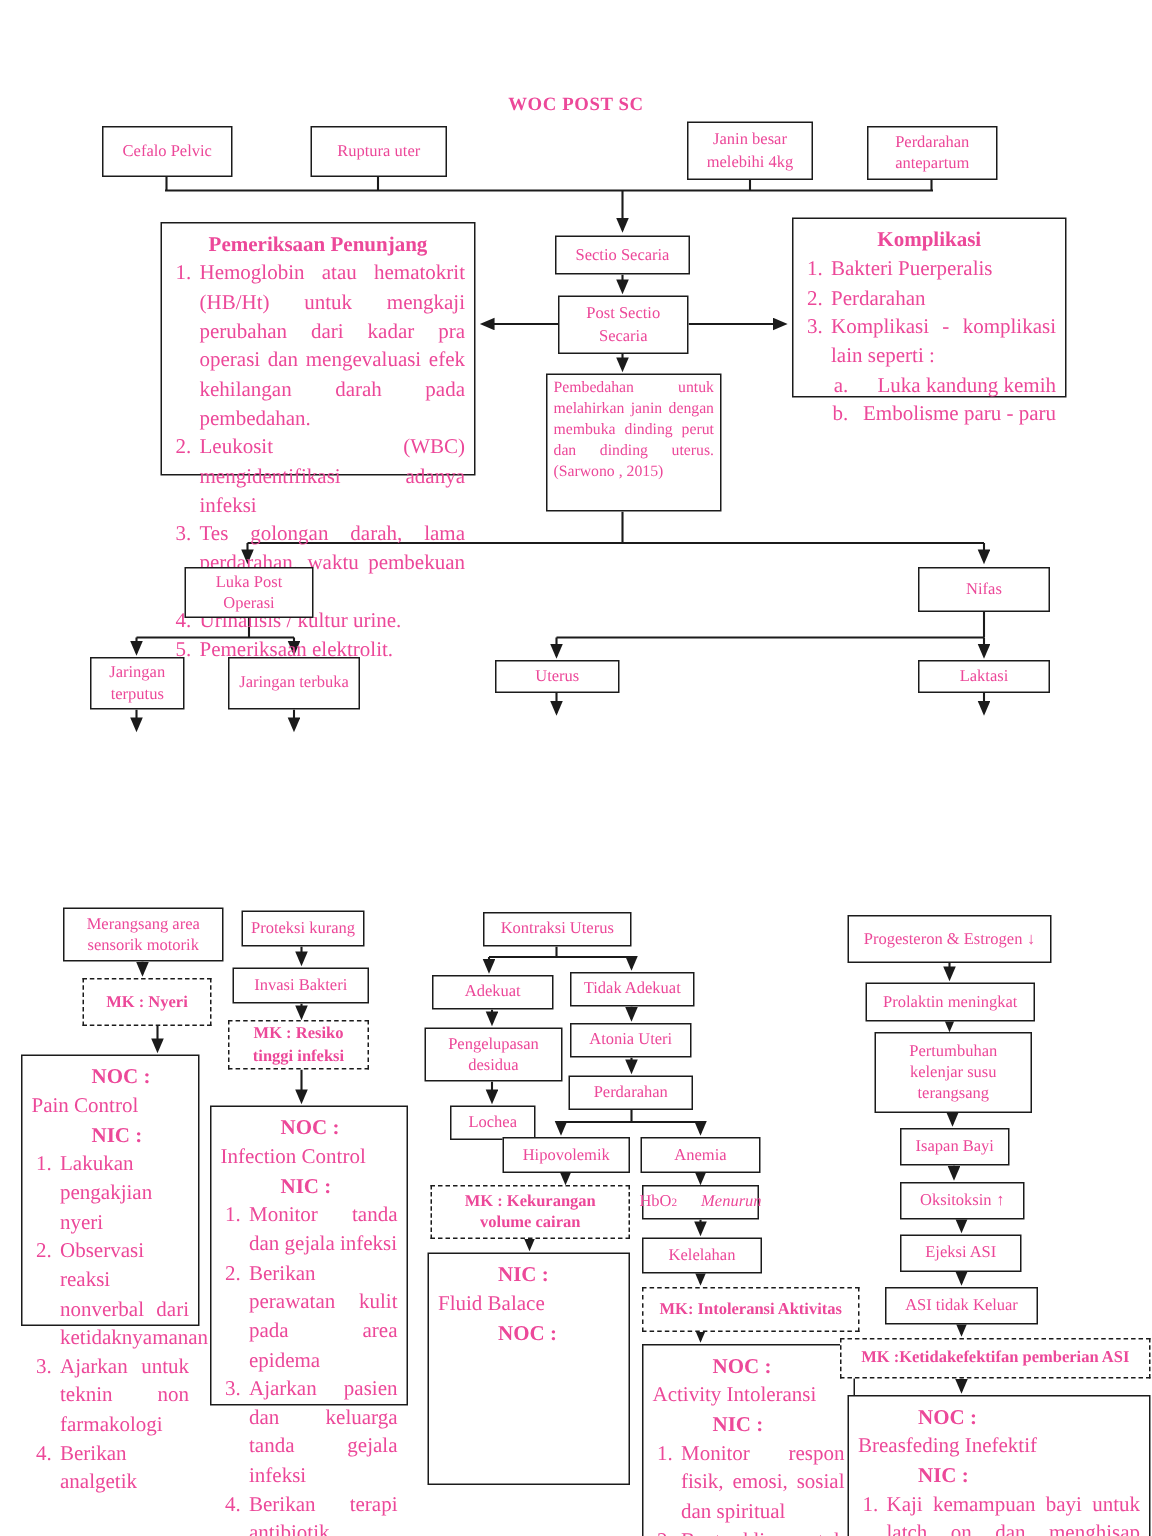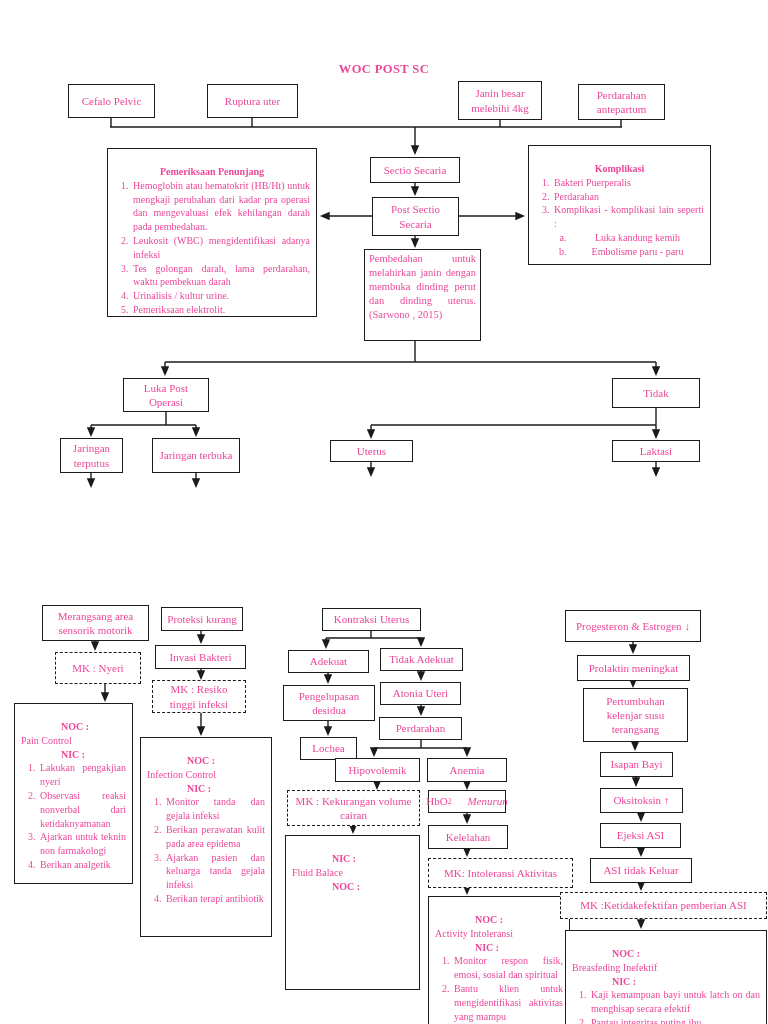--- a/index.html
+++ b/index.html
@@ -2,30 +2,30 @@
 <html><head>
 <meta charset="utf-8">
 <style>
   html,body{margin:0;padding:0;background:#ffffff;}
   #page{position:relative;width:768px;height:1024px;background:#ffffff;overflow:hidden;
         font-family:"Liberation Serif","DejaVu Serif",serif;color:#ec4899;}
   #wires{position:absolute;left:0;top:0;z-index:1;}
   .node{position:absolute;z-index:2;box-sizing:border-box;background:#ffffff;
         border:1.6px solid #1b1b1b;display:flex;align-items:center;justify-content:center;
         text-align:center;font-size:11px;line-height:1.3;padding:2px 4px;}
-  .dashed{border-style:dashed;font-weight:normal;}
+  .dashed{border-style:dashed;font-weight:bold;}
   .title{position:absolute;z-index:2;left:0;top:62px;width:768px;text-align:center;
          font-weight:bold;font-size:12.5px;letter-spacing:.4px;}
   .listbox{position:absolute;z-index:2;box-sizing:border-box;background:#ffffff;
-           border:1.8px solid #1b1b1b;font-size:10px;line-height:1.38;
-           padding:16px 6px 4px 6px;text-align:left;}
+           border:1.8px solid #1b1b1b;font-size:14px;line-height:1.38;
+           padding:5px 6px 4px 6px;text-align:left;}
   .listbox .bold{font-weight:bold;margin-left:40px;}
   .listbox .ctitle{font-weight:bold;text-align:center;}
   .listbox ol{margin:0;padding-left:17px;text-align:justify;}
-  .listbox ol.alpha{list-style-type:lower-alpha;padding-left:15px;text-align:center;}
+  .listbox ol.alpha{list-style-type:lower-alpha;padding-left:15px;text-align:right;}
   .listbox li{padding-left:2px;}
   .just{text-align:justify;display:block;}
   .defbox{font-size:10.5px;line-height:1.34;align-items:flex-start;}
   .varrow{margin-left:3px;font-weight:bold;}
   sub{font-size:7.5px;}
   .sp{margin-left:16px;font-style:italic;}
 </style>
 </head>
 <body>
 
@@ -139,21 +139,21 @@
     </ol>
   </div>
 
   <div class="node" style="left:370px;top:157px;width:90px;height:26px">Sectio Secaria</div>
   <div class="node" style="left:372px;top:197px;width:87px;height:39px">Post Sectio Secaria</div>
   <div class="node defbox" style="left:364px;top:249px;width:117px;height:92px">
     <span class="just">Pembedahan untuk melahirkan janin dengan membuka dinding perut dan dinding uterus. (Sarwono , 2015)</span>
   </div>
 
   <div class="node" style="left:123px;top:378px;width:86px;height:34px">Luka Post Operasi</div>
-  <div class="node" style="left:612px;top:378px;width:88px;height:30px">Tidak</div>
+  <div class="node" style="left:612px;top:378px;width:88px;height:30px">Nifas</div>
   <div class="node" style="left:60px;top:438px;width:63px;height:35px">Jaringan terputus</div>
   <div class="node" style="left:152px;top:438px;width:88px;height:35px">Jaringan terbuka</div>
   <div class="node" style="left:330px;top:440px;width:83px;height:22px">Uterus</div>
   <div class="node" style="left:612px;top:440px;width:88px;height:22px">Laktasi</div>
 
   <div class="node" style="left:42px;top:605px;width:107px;height:36px">Merangsang area sensorik motorik</div>
   <div class="node dashed" style="left:55px;top:652px;width:86px;height:32px">MK : Nyeri</div>
   <div class="listbox" style="left:14px;top:703px;width:119px;height:181px">
     <div class="bold">NOC :</div>
     <div>Pain Control</div>

